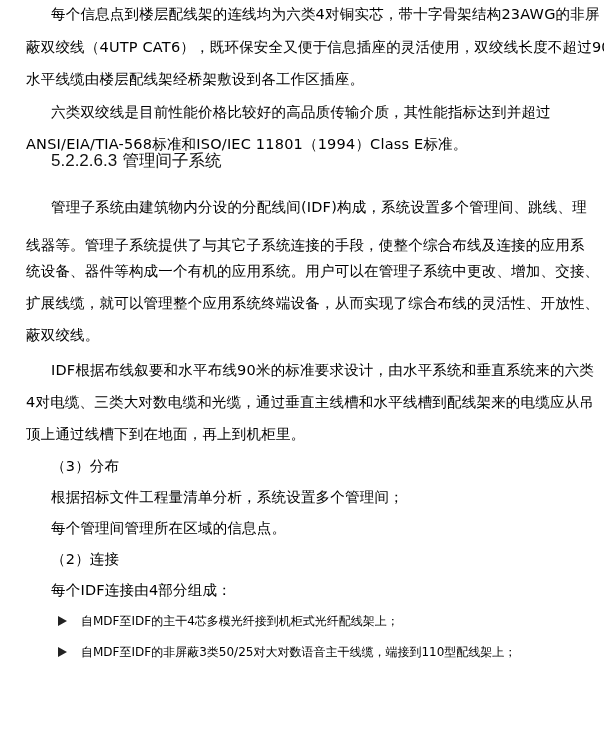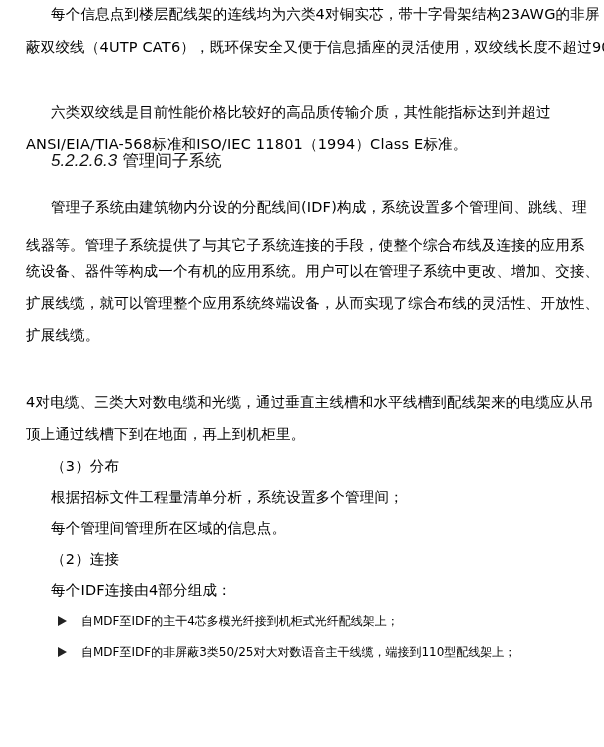--- a/index.html
+++ b/index.html
@@ -11,51 +11,53 @@
     .page { position: absolute; left: 0; top: 0; width: 500px; height: 747px; }
     .line {
       position: absolute; left: 26px; white-space: nowrap;
       font-size: 14.5px; line-height: 20px; letter-spacing: 0.2px;
     }
     .indent { left: 51px; }
     .heading {
       position: absolute; left: 51px; top: 150px; white-space: nowrap;
       font-size: 16.5px; line-height: 22px; color: #111;
     }
-    .heading .num { font-family: "Liberation Sans", sans-serif; font-size: 17px; font-style: italic; }
+    .heading .num { font-family: "Liberation Sans", sans-serif; font-size: 17px; }
     .bullet-row { position: absolute; left: 58px; white-space: nowrap; font-size: 12px; line-height: 20px; }
     .bullet-icon {
       display: inline-block; width: 0; height: 0; vertical-align: middle;
       border-top: 5px solid transparent; border-bottom: 5px solid transparent;
       border-left: 9px solid #222; margin-right: 14px; position: relative; top: -1px;
     }
     .bullet-text { display: inline-block; }
   </style>
 </head>
 <body>
 
 <div class="page">
 
   <div class="line indent" style="top:4px">每个信息点到楼层配线架的连线均为六类4对铜实芯，带十字骨架结构23AWG的非屏</div>
   <div class="line" style="top:37px">蔽双绞线（4UTP CAT6），既环保安全又便于信息插座的灵活使用，双绞线长度不超过90m。</div>
+  <div class="line" style="top:69px">水平线缆由楼层配线架经桥架敷设到各工作区插座。</div>
 
   <div class="line indent" style="top:102px">六类双绞线是目前性能价格比较好的高品质传输介质，其性能指标达到并超过</div>
   <div class="line" style="top:134px">ANSI/EIA/TIA-568标准和ISO/IEC 11801（1994）Class E标准。</div>
 
   <div class="heading">
     <span class="num">5.2.2.6.3</span>
     <span>管理间子系统</span>
   </div>
 
   <div class="line indent" style="top:197px">管理子系统由建筑物内分设的分配线间(IDF)构成，系统设置多个管理间、跳线、理</div>
   <div class="line" style="top:235px">线器等。管理子系统提供了与其它子系统连接的手段，使整个综合布线及连接的应用系</div>
   <div class="line" style="top:261px">统设备、器件等构成一个有机的应用系统。用户可以在管理子系统中更改、增加、交接、</div>
   <div class="line" style="top:293px">扩展线缆，就可以管理整个应用系统终端设备，从而实现了综合布线的灵活性、开放性、</div>
-  <div class="line" style="top:325px">扩展线缆。</div>
+  <div class="line" style="top:325px">蔽双绞线。</div>
 
+  <div class="line indent" style="top:360px">IDF根据布线叙要和水平布线90米的标准要求设计，由水平系统和垂直系统来的六类</div>
   <div class="line" style="top:392px">4对电缆、三类大对数电缆和光缆，通过垂直主线槽和水平线槽到配线架来的电缆应从吊</div>
   <div class="line" style="top:424px">顶上通过线槽下到在地面，再上到机柜里。</div>
 
   <div class="line indent" style="top:456px">（3）分布</div>
   <div class="line indent" style="top:487px">根据招标文件工程量清单分析，系统设置多个管理间；</div>
   <div class="line indent" style="top:518px">每个管理间管理所在区域的信息点。</div>
 
   <div class="line indent" style="top:549px">（2）连接</div>
   <div class="line indent" style="top:580px">每个IDF连接由4部分组成：</div>
 

